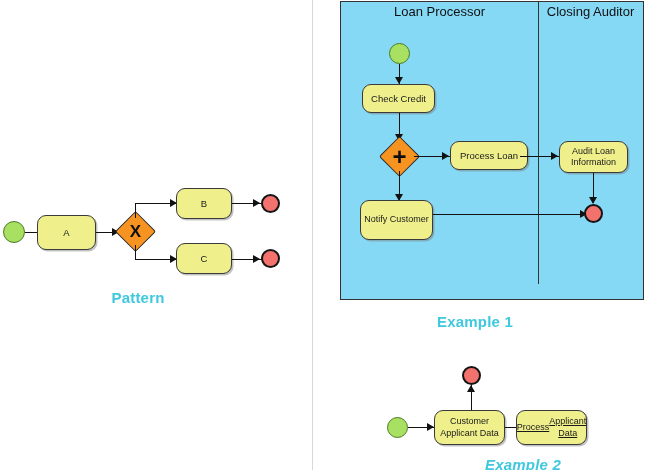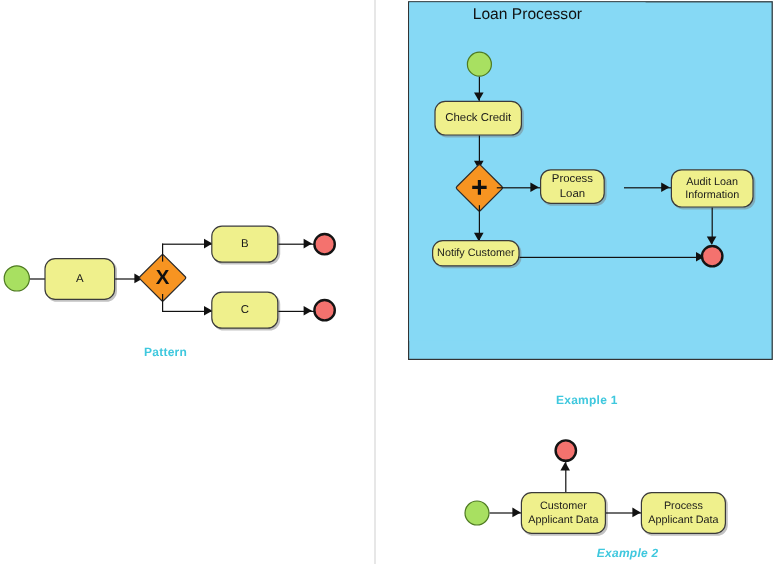--- a/index.html
+++ b/index.html
@@ -100,21 +100,21 @@
   }
   .arrowhead.up {
     border-left: 4.5px solid transparent;
     border-right: 4.5px solid transparent;
     border-bottom: 7px solid #111111;
   }
   
   .caption {
     position: absolute;
     text-align: center;
-    font-size: 10px;
+    font-size: 15px;
     font-weight: bold;
     color: #3fc8de;
     letter-spacing: 0.2px;
   }
   
   .pool {
     position: absolute;
     box-sizing: border-box;
     border: 1.6px solid #333333;
     background: #86d9f5;
@@ -202,20 +202,23 @@
     <div class="caption" style="left:88px; top:289px; width:100px;">Pattern</div>
   </div>
 
   <div>
 
     <div class="pool" style="left:340px; top:1px; width:304px; height:299px;">
       <div class="lane-row">
         <div class="lane" style="width:197px;">
           <div class="lane-title">Loan Processor</div>
         </div>
+        <div class="lane" style="width:104px;">
+          <div class="lane-title">Closing Auditor</div>
+        </div>
       </div>
     </div>
 
     <div class="event start" style="left:389px; top:43px; width:21px; height:21px;"></div>
 
     <div class="flow v" style="left:398.8px; top:64px; height:20px;"></div>
     <div class="arrowhead down" style="left:395.2px; top:77px;"></div>
 
     <div class="task" style="left:362px; top:84px; width:73px; height:29px;">
       <span>Check Credit</span>
@@ -225,48 +228,48 @@
     <div class="arrowhead down" style="left:395.2px; top:134px;"></div>
 
     <div class="gateway" style="left:385px; top:142px; width:29px; height:29px;"></div>
     <div class="gateway-label gw-plus" style="left:385px; top:142px; width:29px; height:29px;">
       <span>+</span>
     </div>
 
     <div class="flow h" style="left:414px; top:155.8px; width:37px;"></div>
     <div class="arrowhead right" style="left:442px; top:151.8px;"></div>
 
-    <div class="task" style="left:450px; top:141px; width:54px; height:29px;">
+    <div class="task" style="left:450px; top:141px; width:78px; height:29px;">
       <span>Process Loan</span>
     </div>
 
     <div class="flow h" style="left:520px; top:155.8px; width:40px;"></div>
     <div class="arrowhead right" style="left:551px; top:151.8px;"></div>
 
     <div class="task small-label" style="left:559px; top:141px; width:69px; height:32px; flex-direction:column;">
       <span>Audit Loan</span>
       <span>Information</span>
     </div>
 
     <div class="flow v" style="left:398.8px; top:171px; height:29px;"></div>
     <div class="arrowhead down" style="left:395.2px; top:194px;"></div>
 
-    <div class="task small-label" style="left:360px; top:200px; width:73px; height:22px;">
+    <div class="task small-label" style="left:360px; top:200px; width:73px; height:40px;">
       <span>Notify Customer</span>
     </div>
 
     <div class="flow h" style="left:433px; top:213.8px; width:152px;"></div>
     <div class="arrowhead right" style="left:580px; top:209.8px;"></div>
 
     <div class="flow v" style="left:592.8px; top:173px; height:30px;"></div>
     <div class="arrowhead down" style="left:589.2px; top:197px;"></div>
 
     <div class="event end" style="left:584px; top:204px; width:19px; height:19px;"></div>
 
-    <div class="caption" style="left:434px; top:313px; width:110px;margin-top:16px;">Example 1</div>
+    <div class="caption" style="left:420px; top:313px; width:110px;">Example 1</div>
   </div>
 
   <div>
 
     <div class="event start" style="left:387px; top:417px; width:21px; height:21px;"></div>
 
     <div class="flow h" style="left:408px; top:426.8px; width:27px;"></div>
     <div class="arrowhead right" style="left:427px; top:422.8px;"></div>
 
     <div class="task small-label" style="left:434px; top:410px; width:71px; height:35px; flex-direction:column;">
@@ -275,21 +278,21 @@
     </div>
 
     <div class="flow v" style="left:470.8px; top:385px; height:25px;"></div>
     <div class="arrowhead up" style="left:467.2px; top:385px;"></div>
 
     <div class="event end" style="left:462px; top:366px; width:19px; height:19px;"></div>
 
     <div class="flow h" style="left:505px; top:426.8px; width:30px;"></div>
     <div class="arrowhead right" style="left:527px; top:422.8px;"></div>
 
-    <div class="task small-label" style="left:534px; top:410px; width:71px; height:35px; flex-direction:column;">
+    <div class="task small-label" style="left:516px; top:410px; width:71px; height:35px; flex-direction:row;text-decoration:underline;">
       <span>Process</span>
       <span>Applicant Data</span>
     </div>
 
     <div class="caption" style="left:468px; top:456px; width:110px;font-style:italic;">Example 2</div>
   </div>
 
 </div>
 
 </body></html>

